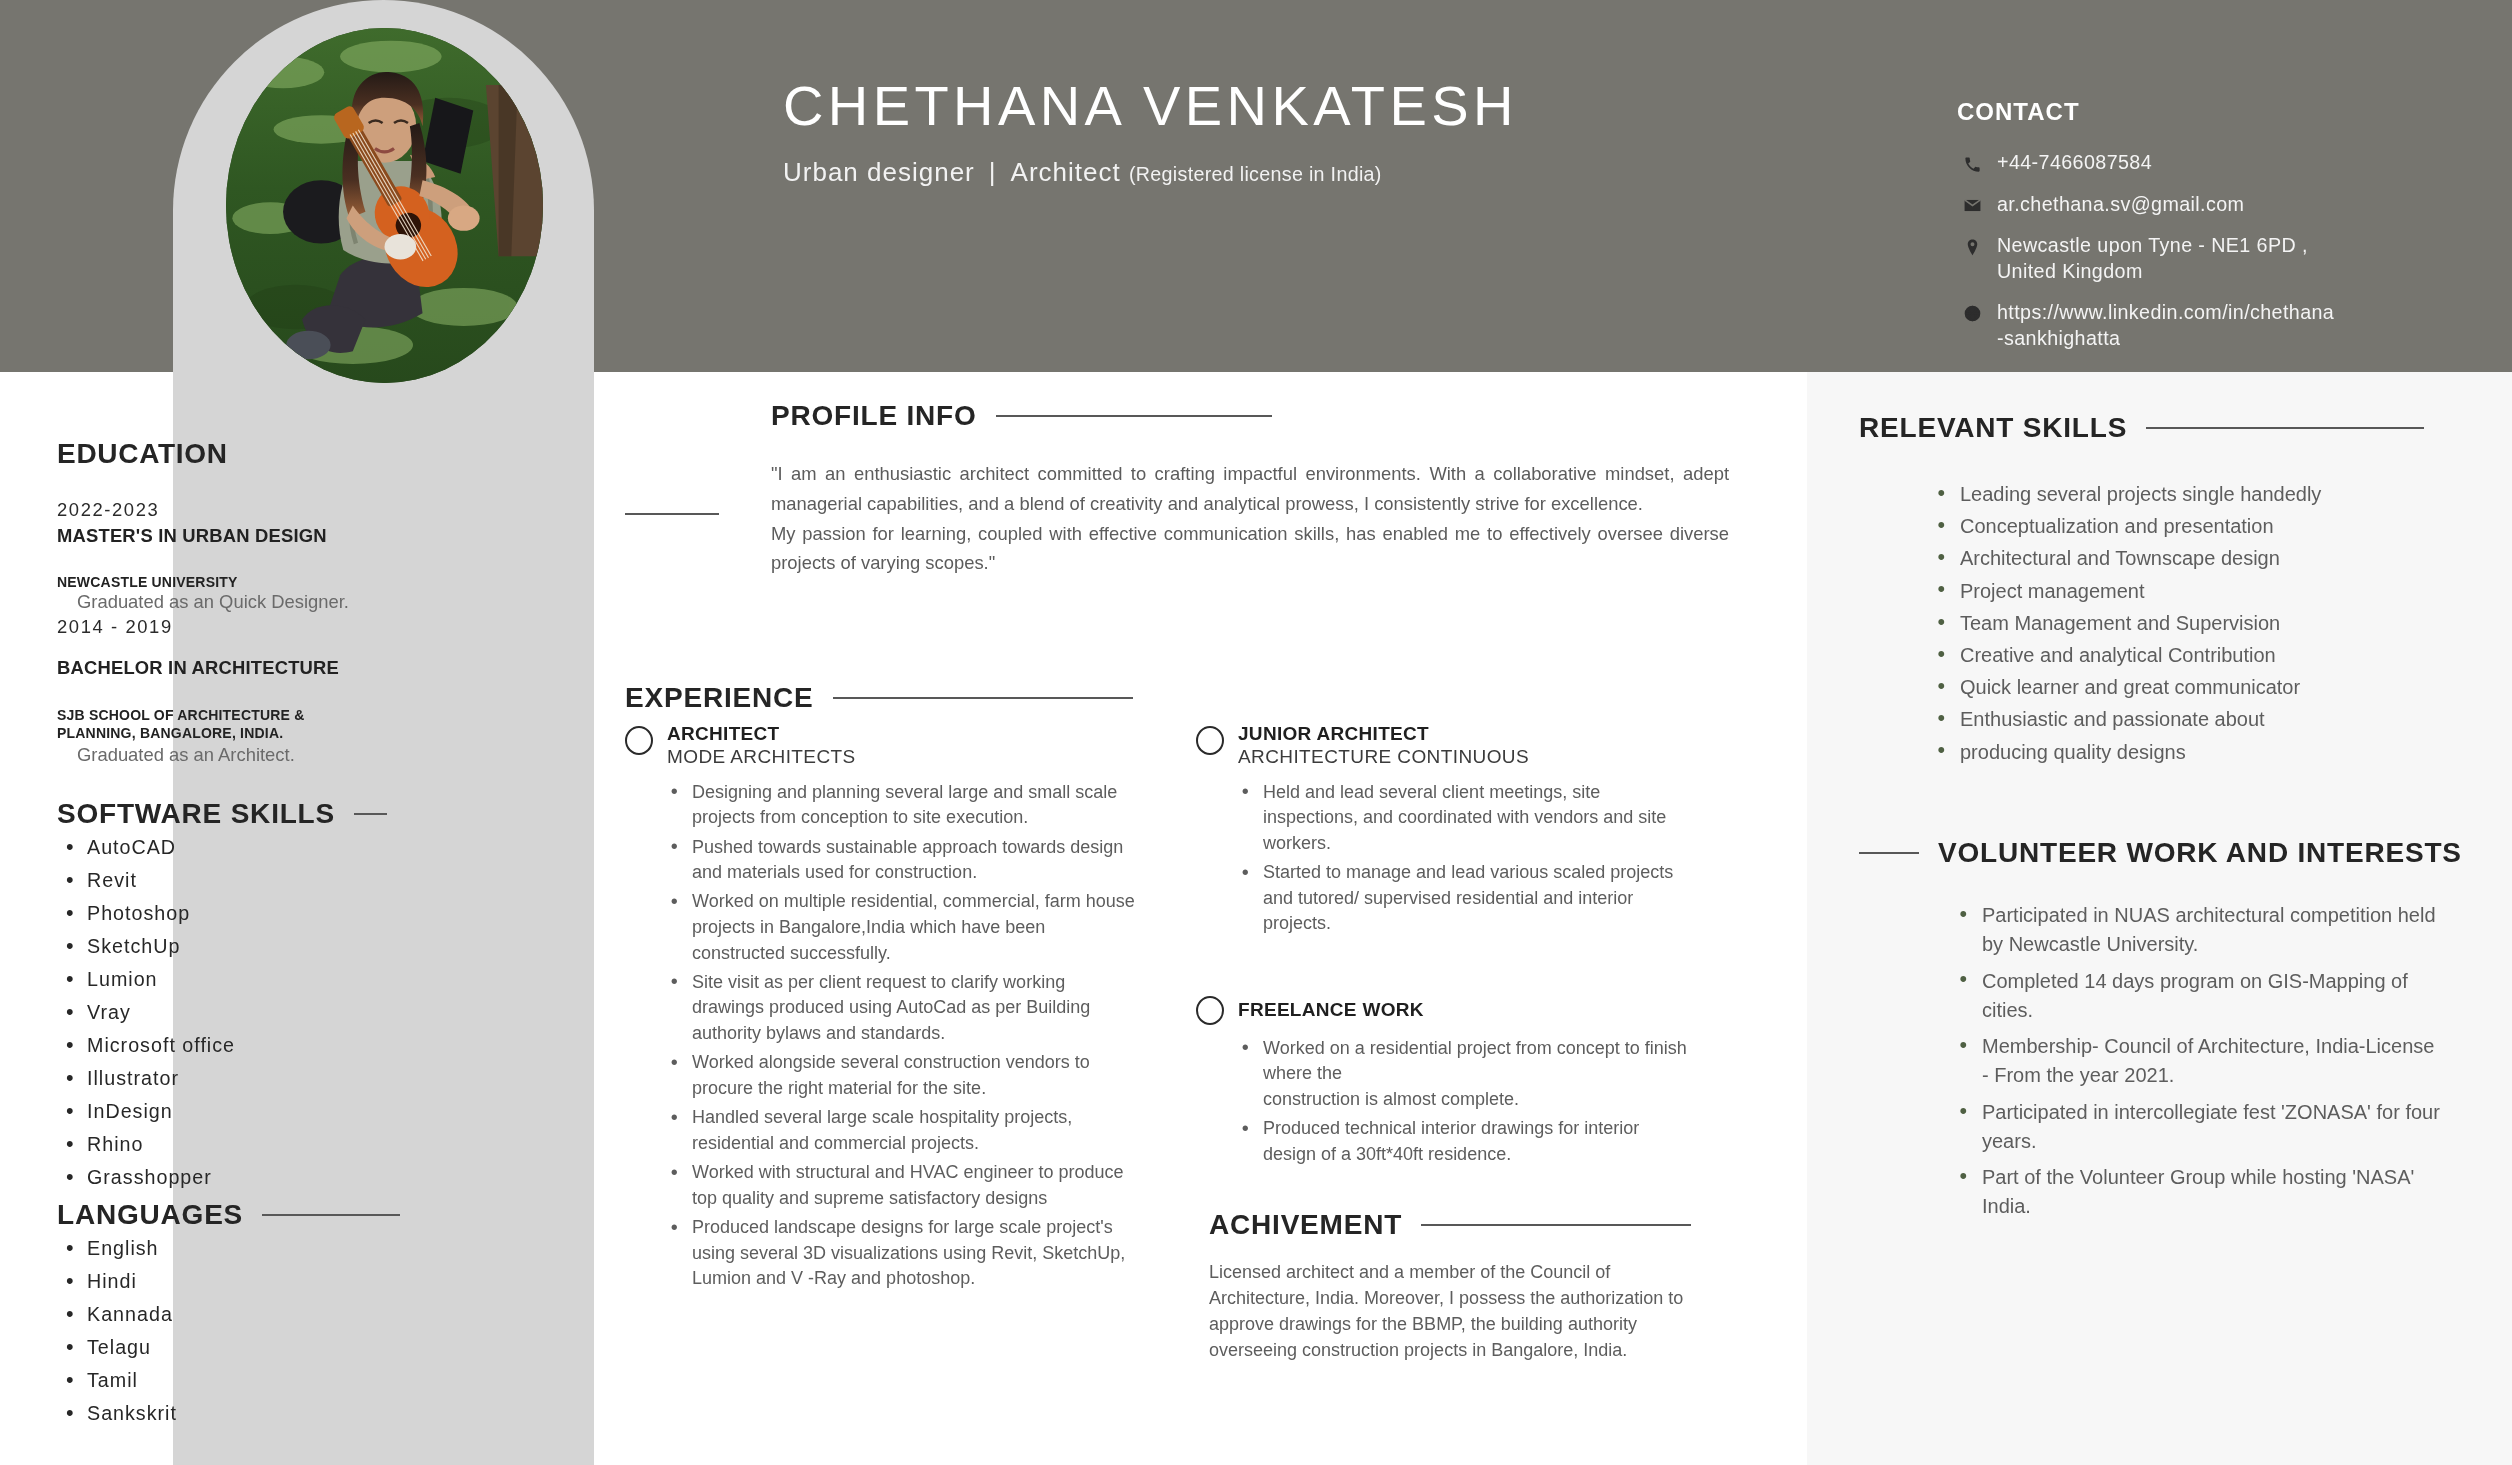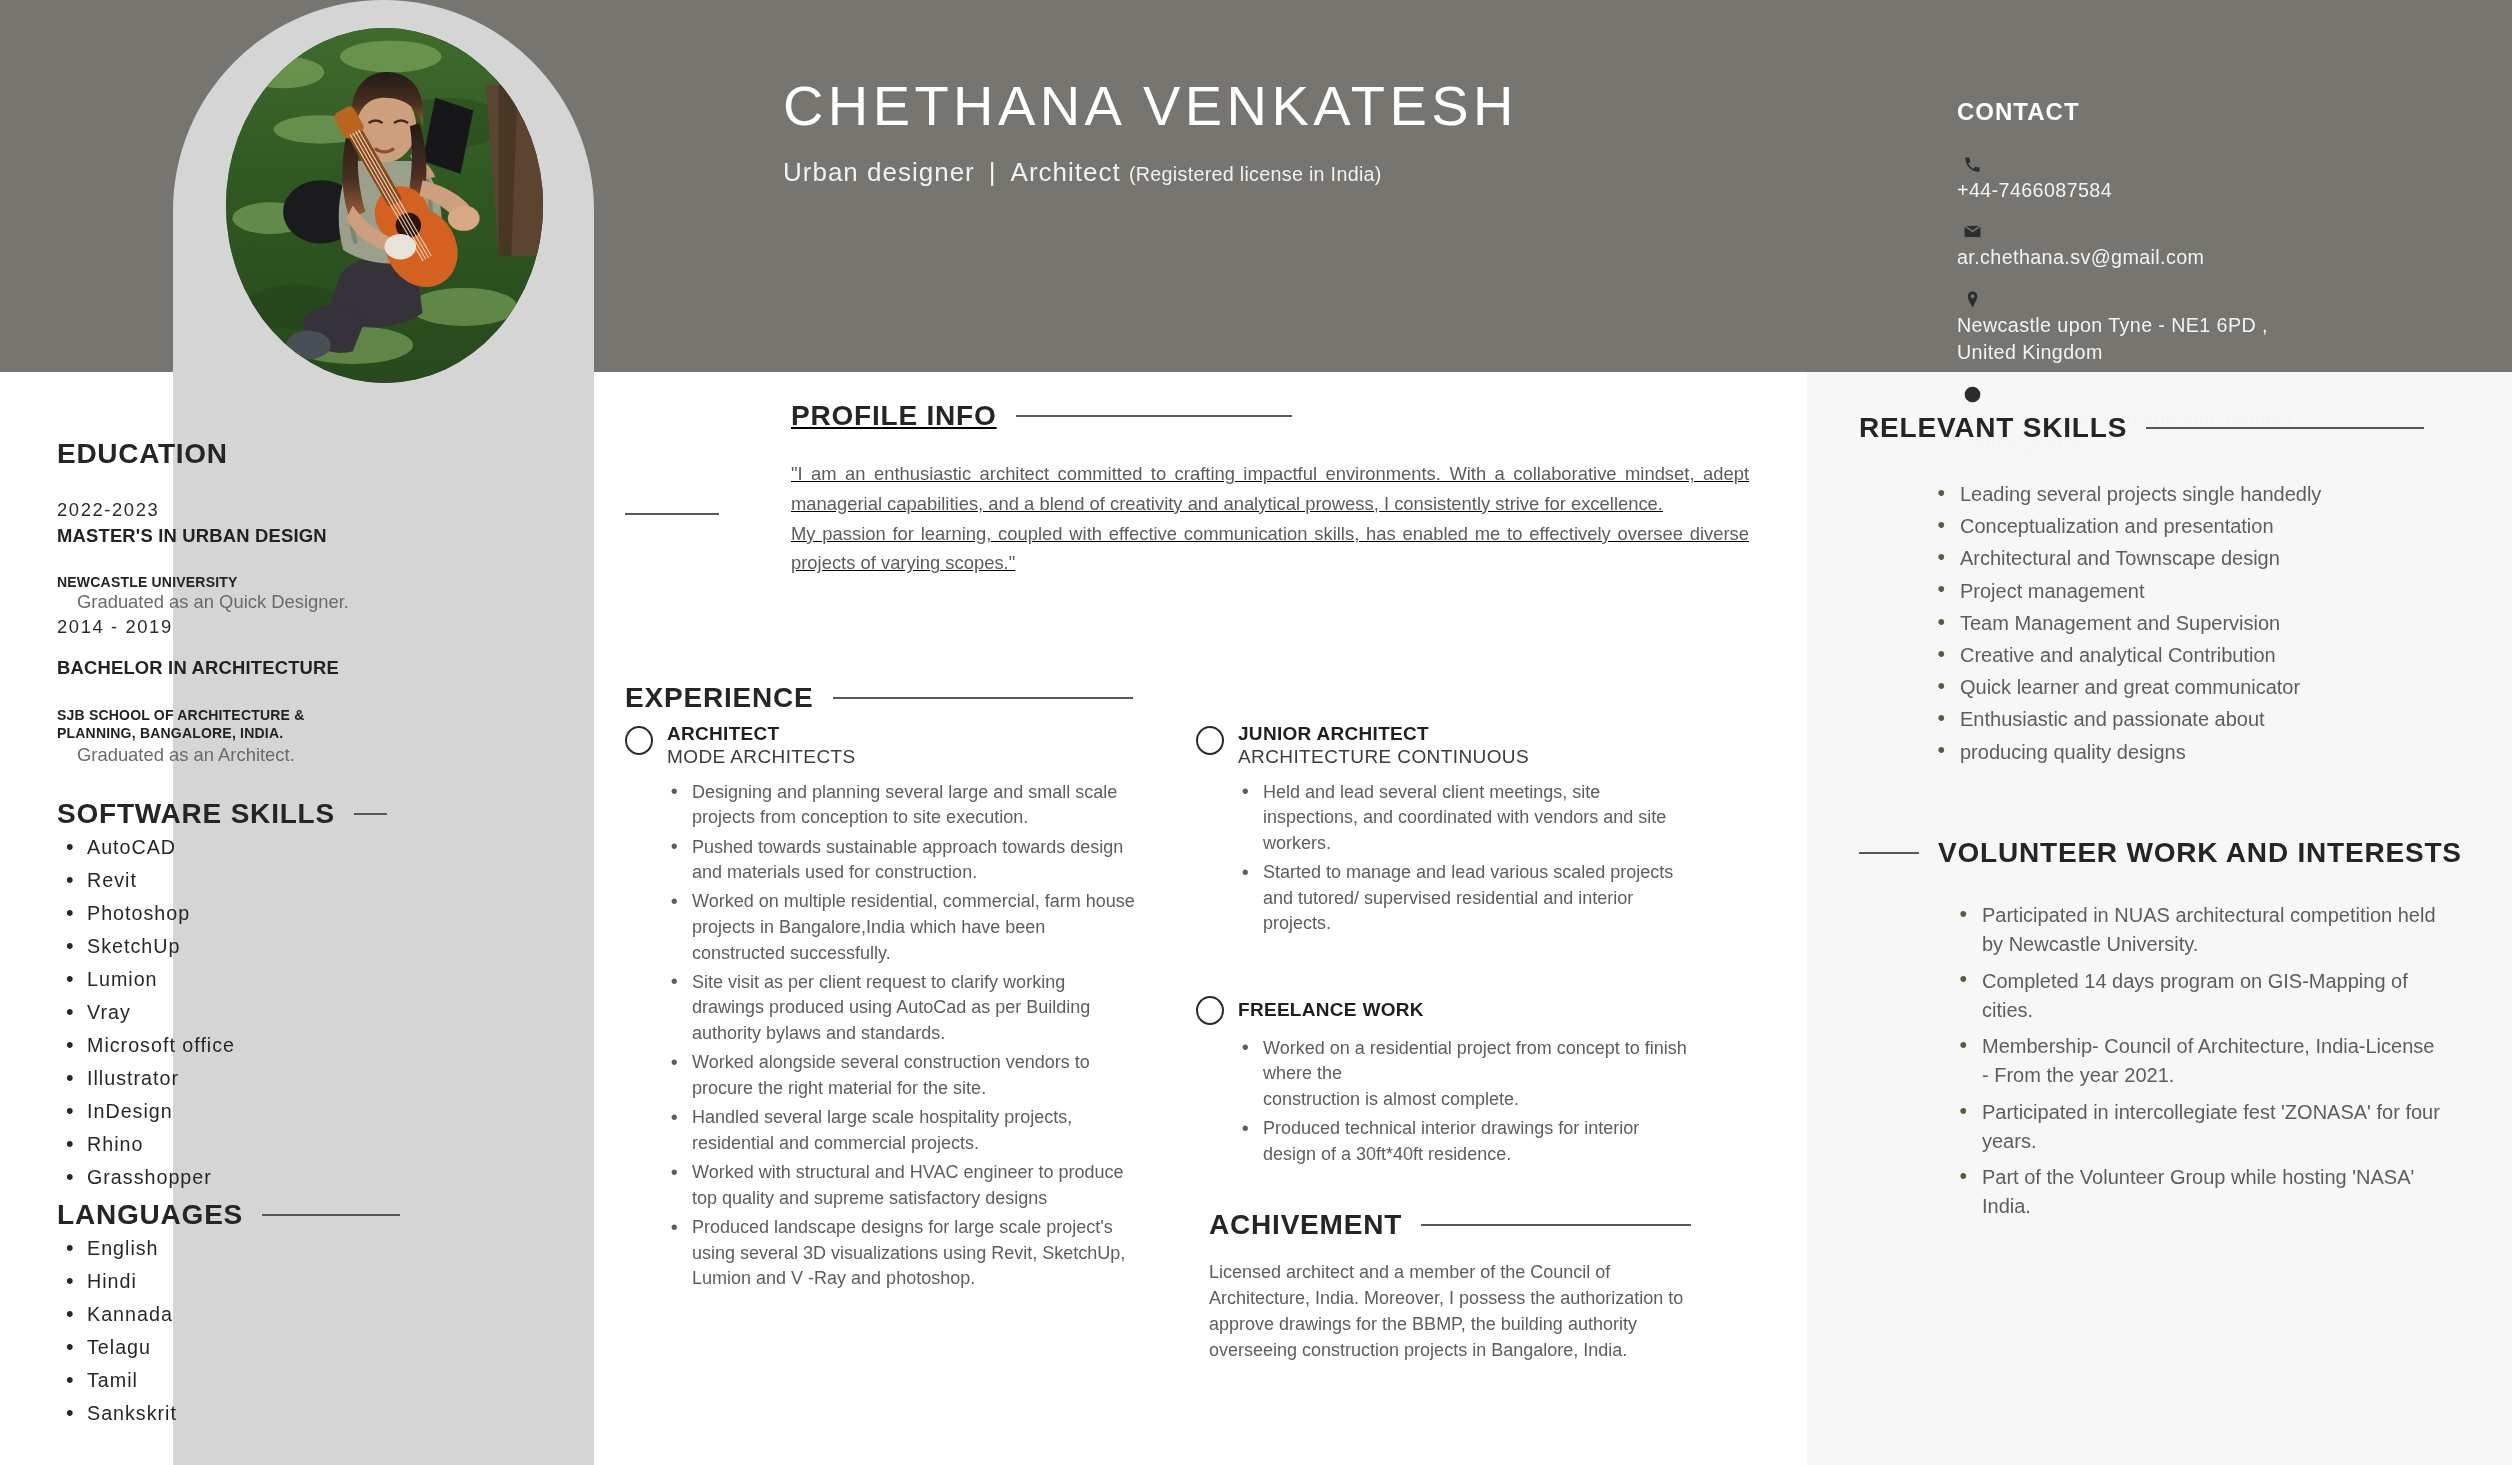--- a/index.html
+++ b/index.html
@@ -73,21 +73,20 @@
     position: absolute; left: 1957px; top: 98px;
     width: 520px;
   }
   .contact h3 {
     font-size: 24px; font-weight: 700; letter-spacing: 1px;
     color: #ffffff; margin-bottom: 23px;
   }
   .crow {
     display: flex; align-items: flex-start;
     margin-bottom: 14px;
-    flex-direction: column;
   }
   .crow .ic {
     width: 30px; min-width: 30px; height: 25px;
     display: flex; align-items: center; justify-content: center;
     color: #2d2d2d;
     margin-right: 10px; margin-top: 2.5px;
   }
   .crow .ic svg { width: 19px; height: 19px; fill: #2d2d2d; }
   .crow .ctext {
     color: #f4f4f4; font-size: 19.7px; font-weight: 300;
@@ -141,21 +140,21 @@
     position: relative;
     font-size: 19.7px; font-weight: 300; letter-spacing: 1px;
     color: #272727; padding-left: 30px; margin-bottom: 10px;
   }
   .sb-list li::before {
     content: "•"; position: absolute; left: 9px; top: -2.5px;
     font-size: 21.6px; color: #272727;
   }
 
   
-  .profile-sec { position: absolute; left: 791px; top: 400px; width: 958px; text-decoration: underline; }
+  .profile-sec { position: absolute; left: 771px; top: 400px; width: 958px; }
   .profile-body {
     margin-top: 27px;
     font-size: 18.4px; font-weight: 300; line-height: 1.62;
     color: #5c5c5c; text-align: justify;
   }
   .profile-dash {
     position: absolute; left: 625px; top: 513px;
     width: 94px; height: 1.9px; background: #585858;
   }
 

